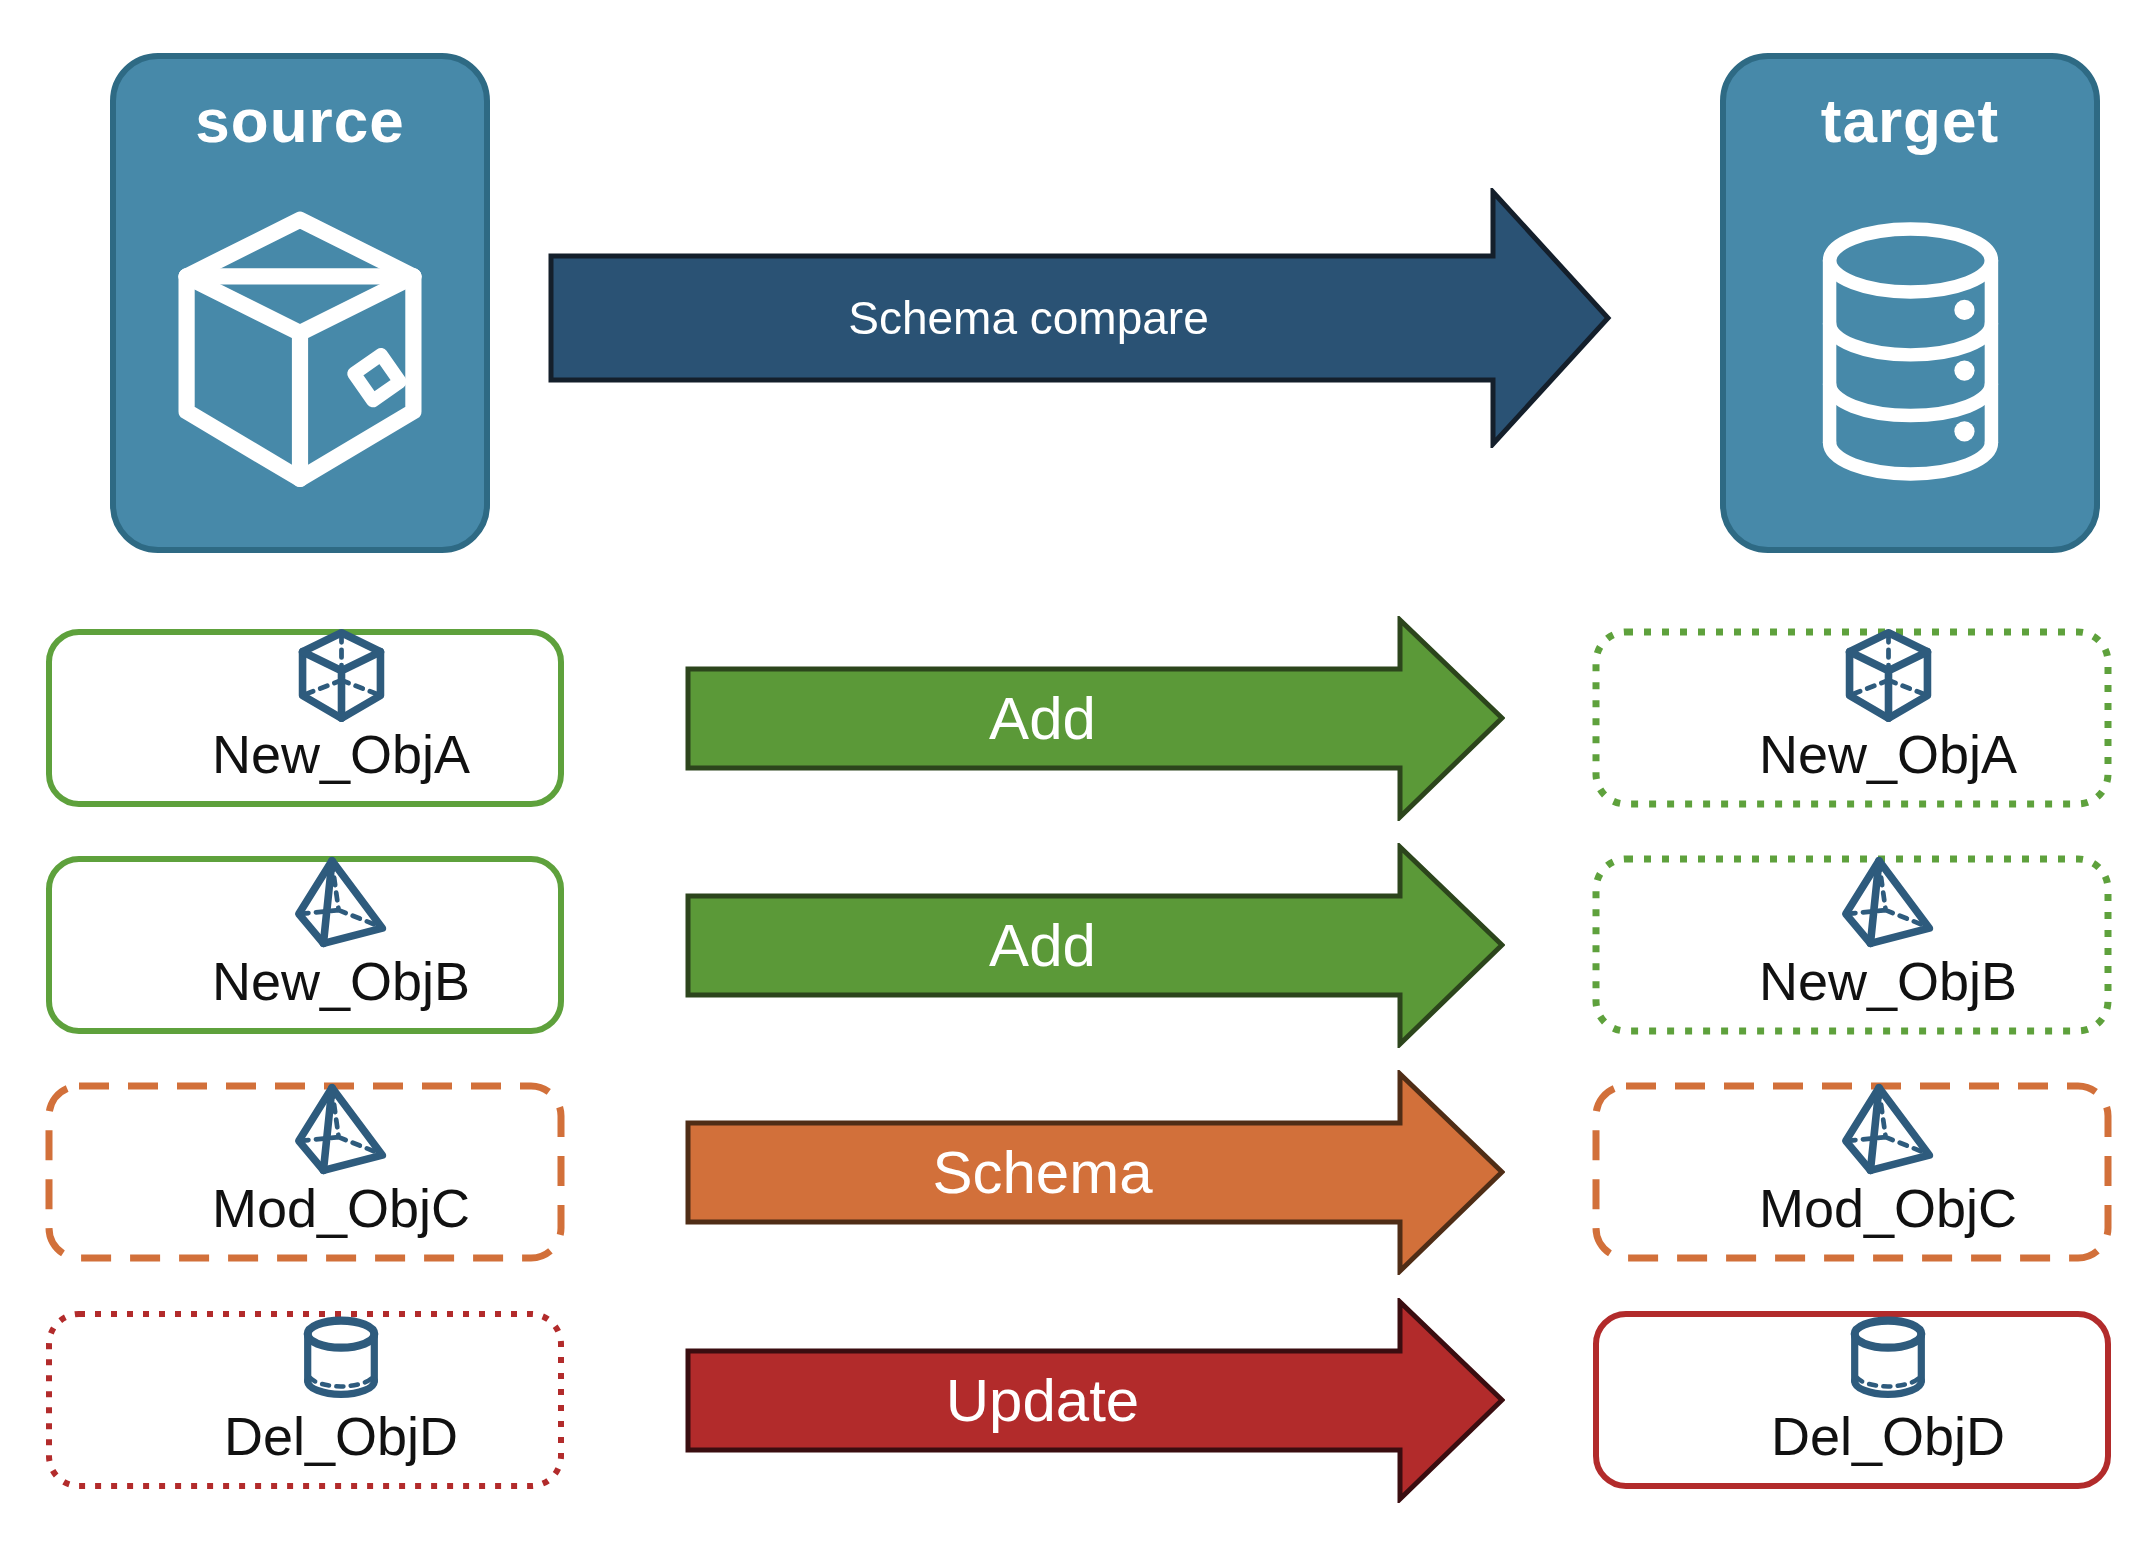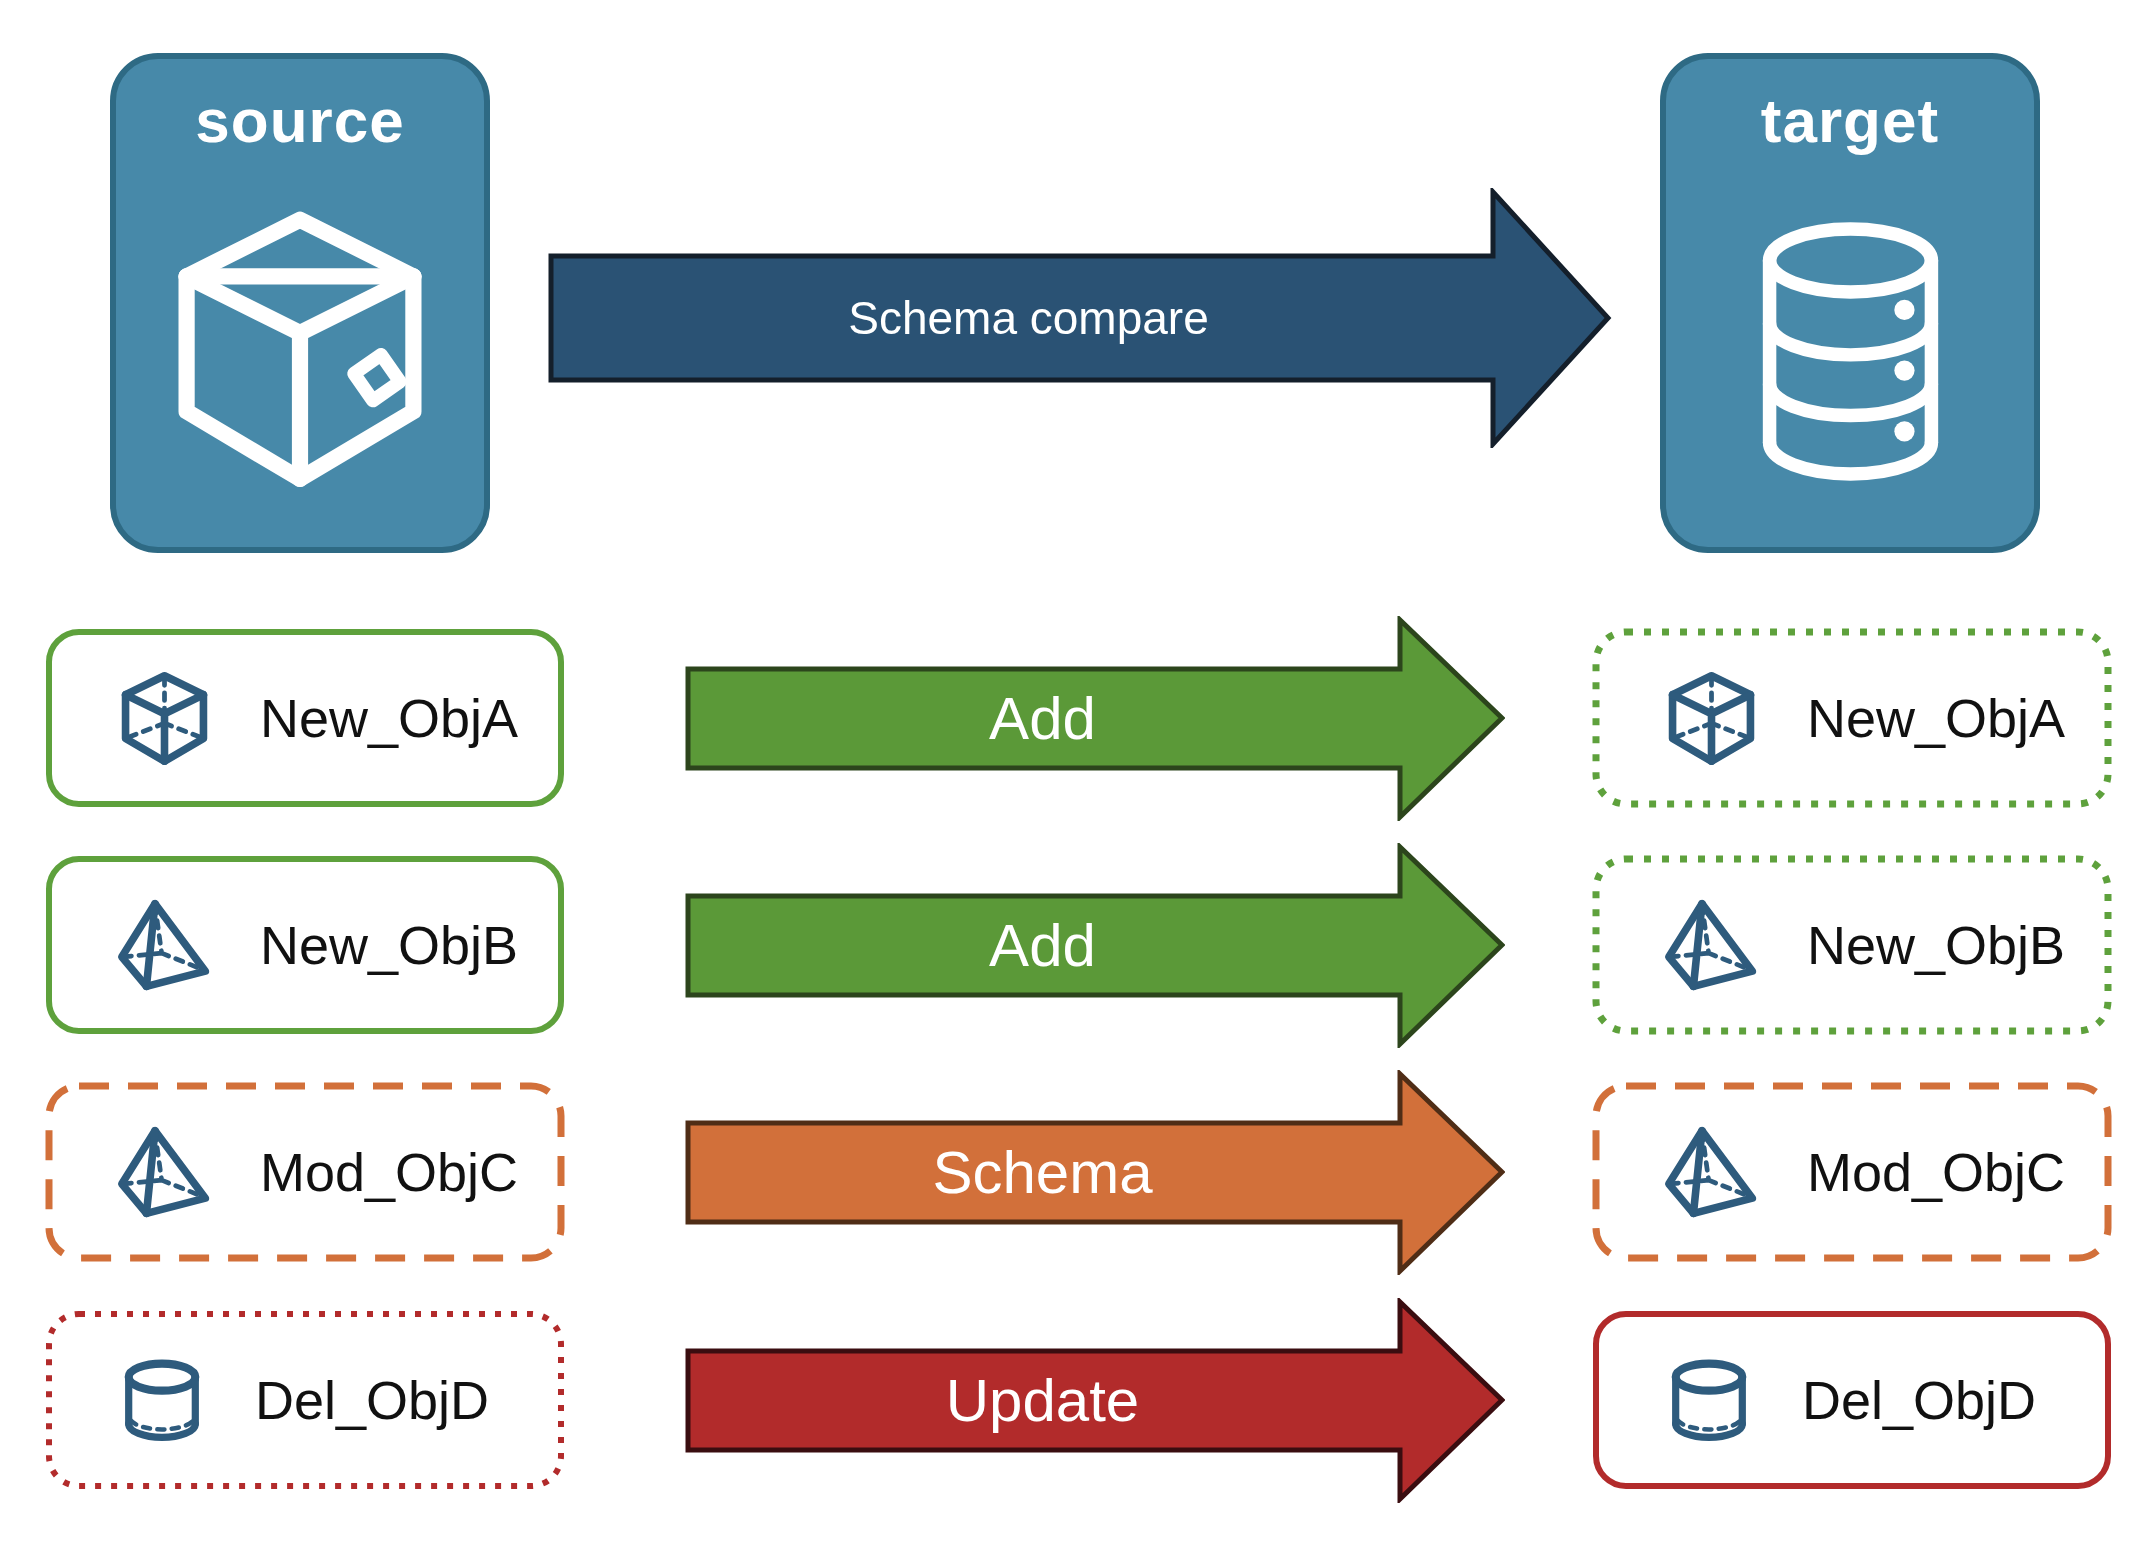--- a/index.html
+++ b/index.html
@@ -41,21 +41,21 @@
   .objbox{width:520px;height:180px;}
   .objbox .frame{position:absolute;left:0;top:0;}
   .objbox .frame rect{fill:none;stroke-linecap:butt;}
   .frame-solid-green rect{stroke:var(--box-green);stroke-width:6;}
   .frame-dotted-green rect{stroke:var(--box-green);stroke-width:7;stroke-dasharray:7 11;}
   .frame-dashed-orange rect{stroke:var(--update-orange);stroke-width:7;stroke-dasharray:30 19;}
   .frame-dotted-red rect{stroke:var(--delete-red);stroke-width:6;stroke-dasharray:6 10;}
   .frame-solid-red rect{stroke:var(--delete-red);stroke-width:6;}
   .obj-content{
     position:absolute;left:0;top:0;width:100%;height:100%;
-    display:flex;align-items:center;padding-left:72px;box-sizing:border-box;gap:48px;
+    display:flex;align-items:center;padding-left:72px;box-sizing:border-box;flex-direction:column;
   }
   .obj-icon svg{display:block;}
   .bline{fill:none;stroke:var(--icon-blue);stroke-width:8;stroke-linejoin:round;stroke-linecap:round;}
   .bline-dash{fill:none;stroke:var(--icon-blue);stroke-width:5;stroke-dasharray:8 8;stroke-linecap:round;}
   .obj-label{font-size:54px;color:var(--label-black);}
 </style>
 </head>
 <body style="--panel-blue: #4789a9; --panel-blue-border: #2e6a84; --icon-blue: #2e5b7d; --compare-arrow-fill: #2a5274; --compare-arrow-border: #141f2b; --add-green: #5b9938; --add-green-border: #2c451c; --box-green: #5ea13c; --update-orange: #d2703a; --update-orange-border: #4f2d16; --delete-red: #b22b2b; --delete-red-border: #3a0d10; --label-black: #111111; --white: #ffffff;">
 
 <div class="abs panel" style="left:110px;top:53px;">
@@ -64,21 +64,21 @@
     <svg width="270" height="300" viewBox="0 0 100 110">
       <path class="wline" d="M50 6 L92 27 L92 77 L50 102 L8 77 L8 27 Z"></path>
       <path class="wline" d="M8 27 L50 48 L92 27"></path>
       <path class="wline" d="M8 27 L92 27"></path>
       <path class="wline" d="M50 48 L50 102"></path>
       <path class="wline" style="stroke-width:5" d="M70 63 L80 56 L87 66 L77 73 Z"></path>
     </svg>
   </div>
 </div>
 
-<div class="abs panel" style="left:1660px;top:53px;">
+<div class="abs panel" style="left:1720px;top:53px;">
   <div class="panel-title">target</div>
   <div class="panel-icon">
     <svg width="225" height="281" viewBox="0 0 100 125">
       <ellipse class="wline" cx="50" cy="22" rx="36" ry="14"></ellipse>
       <path class="wline" d="M14 22 L14 103 M86 22 L86 103"></path>
       <path class="wline" d="M14 103 A36 14 0 0 0 86 103"></path>
       <path class="wline" d="M14 50 A36 14 0 0 0 86 50"></path>
       <path class="wline" d="M14 77 A36 14 0 0 0 86 77"></path>
       <circle class="wdot" cx="74" cy="44" r="4.5"></circle>
       <circle class="wdot" cx="74" cy="71" r="4.5"></circle>

